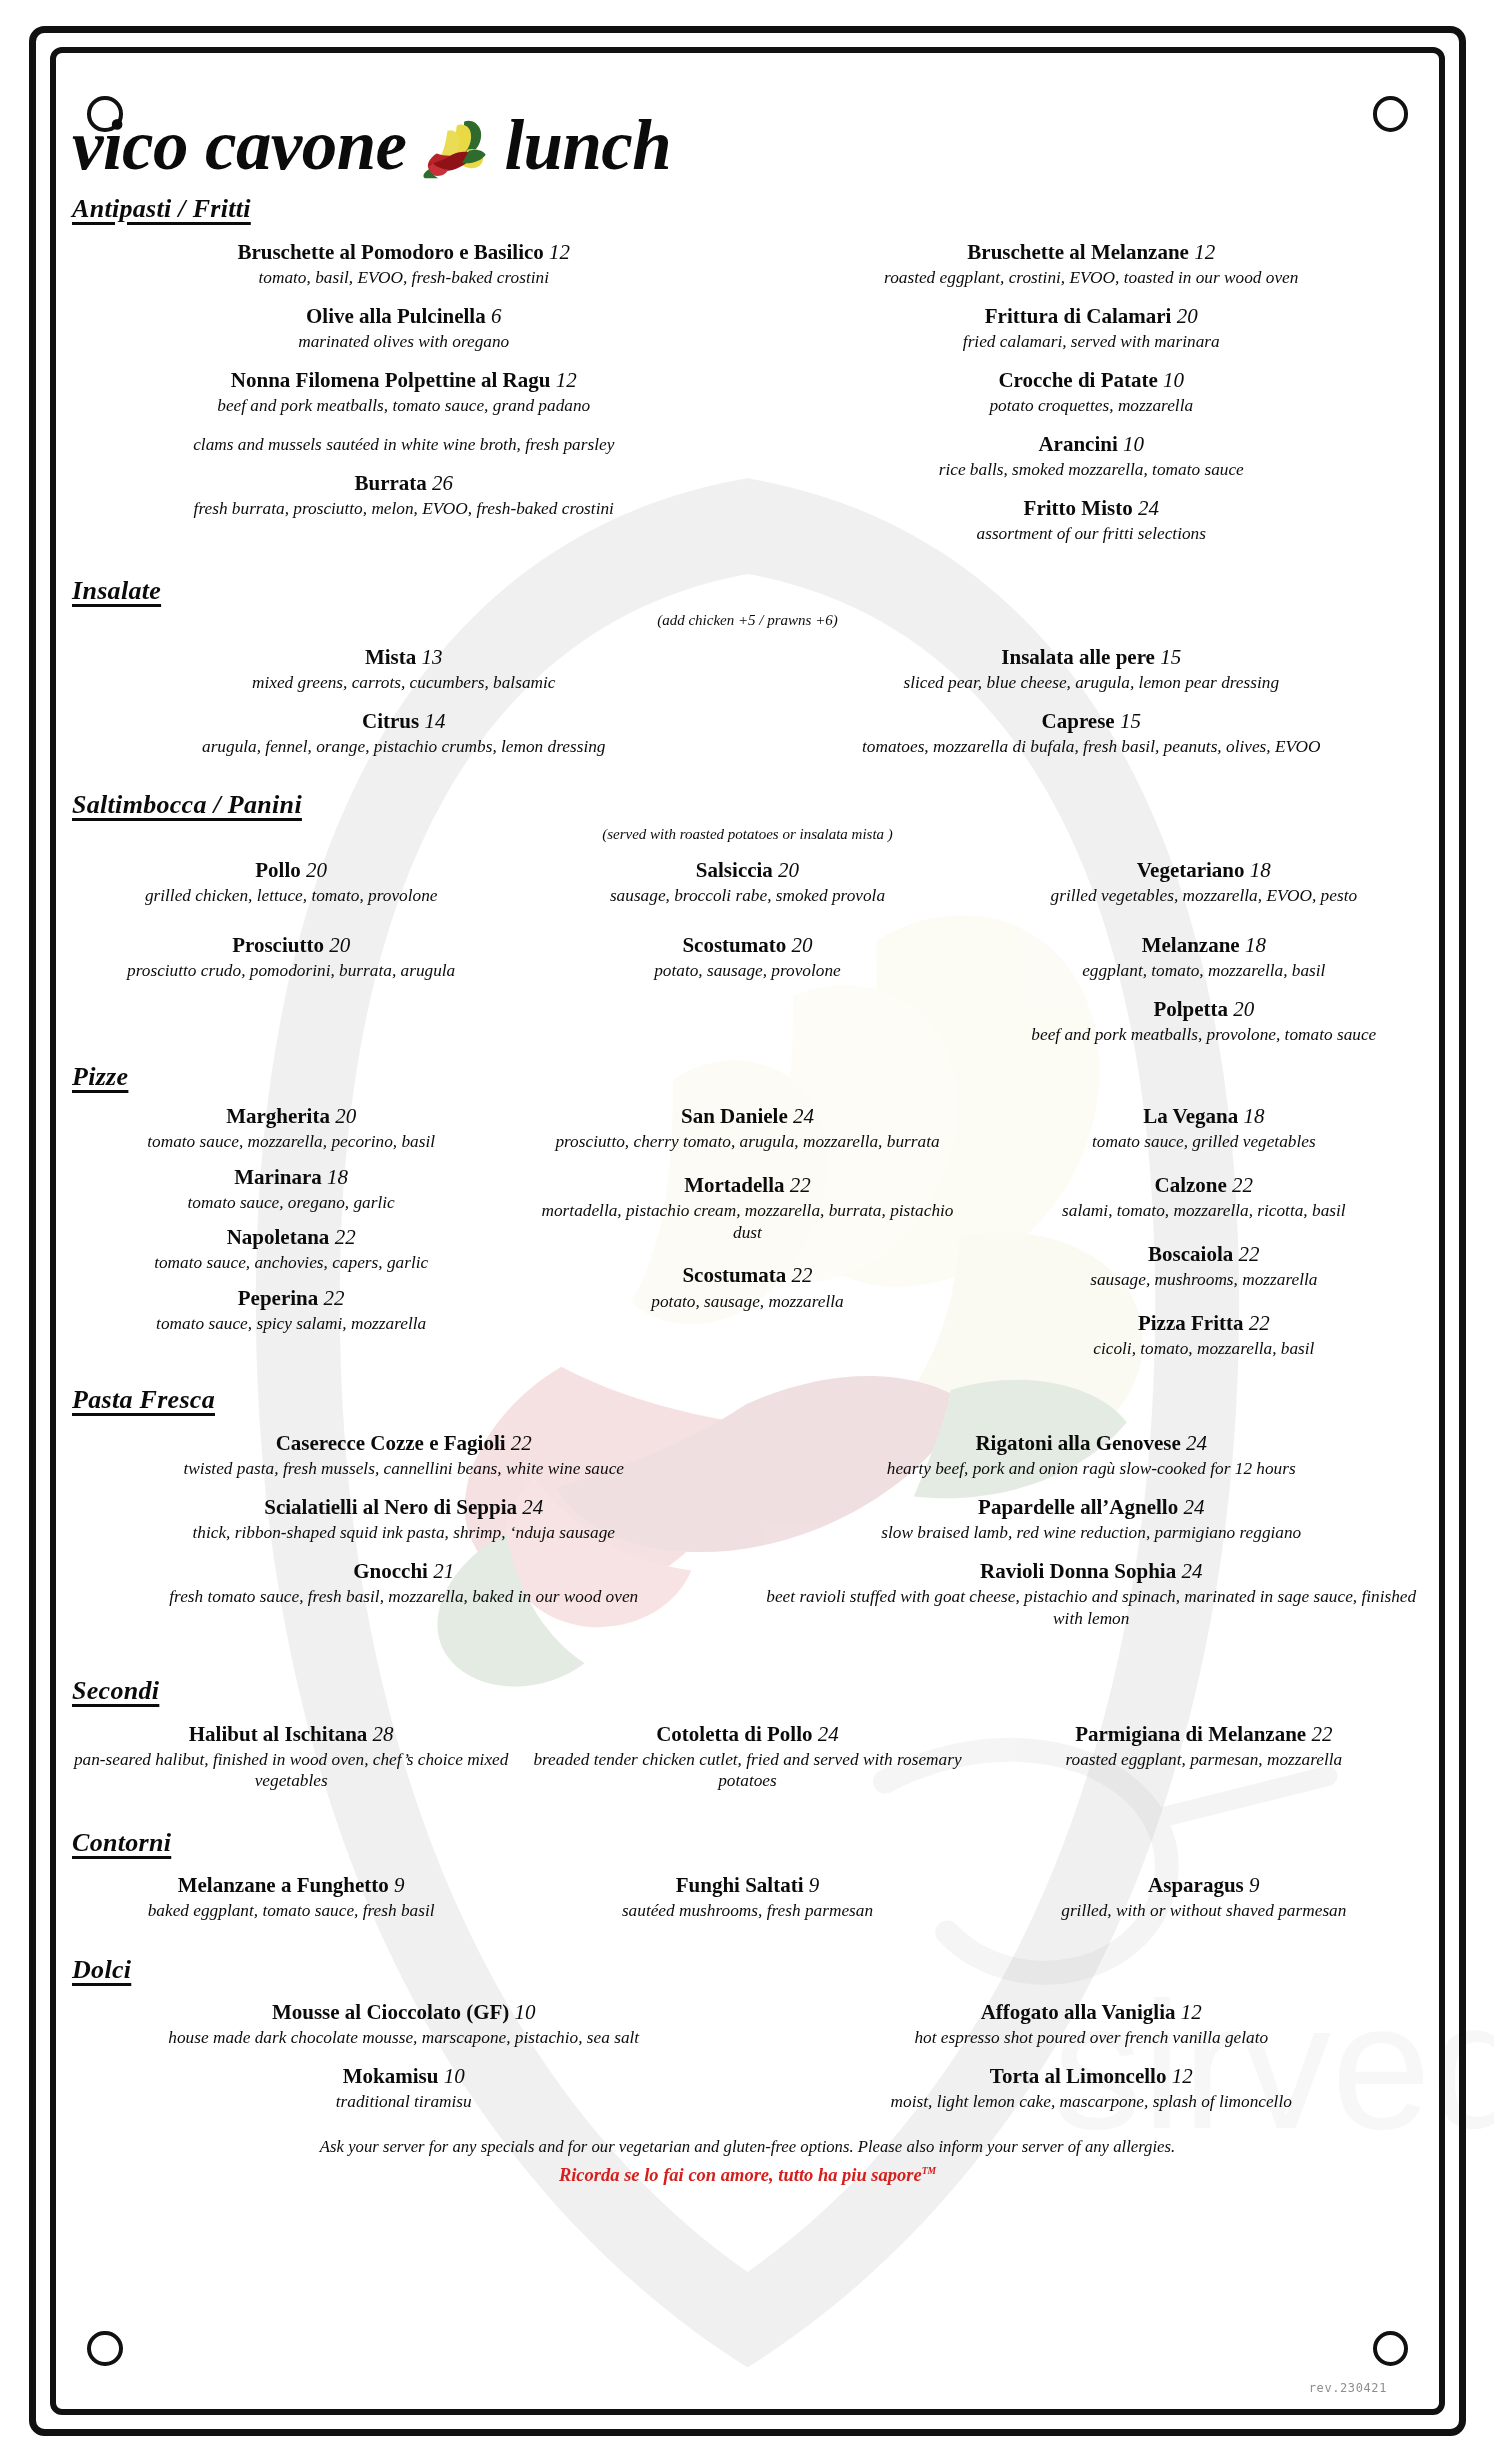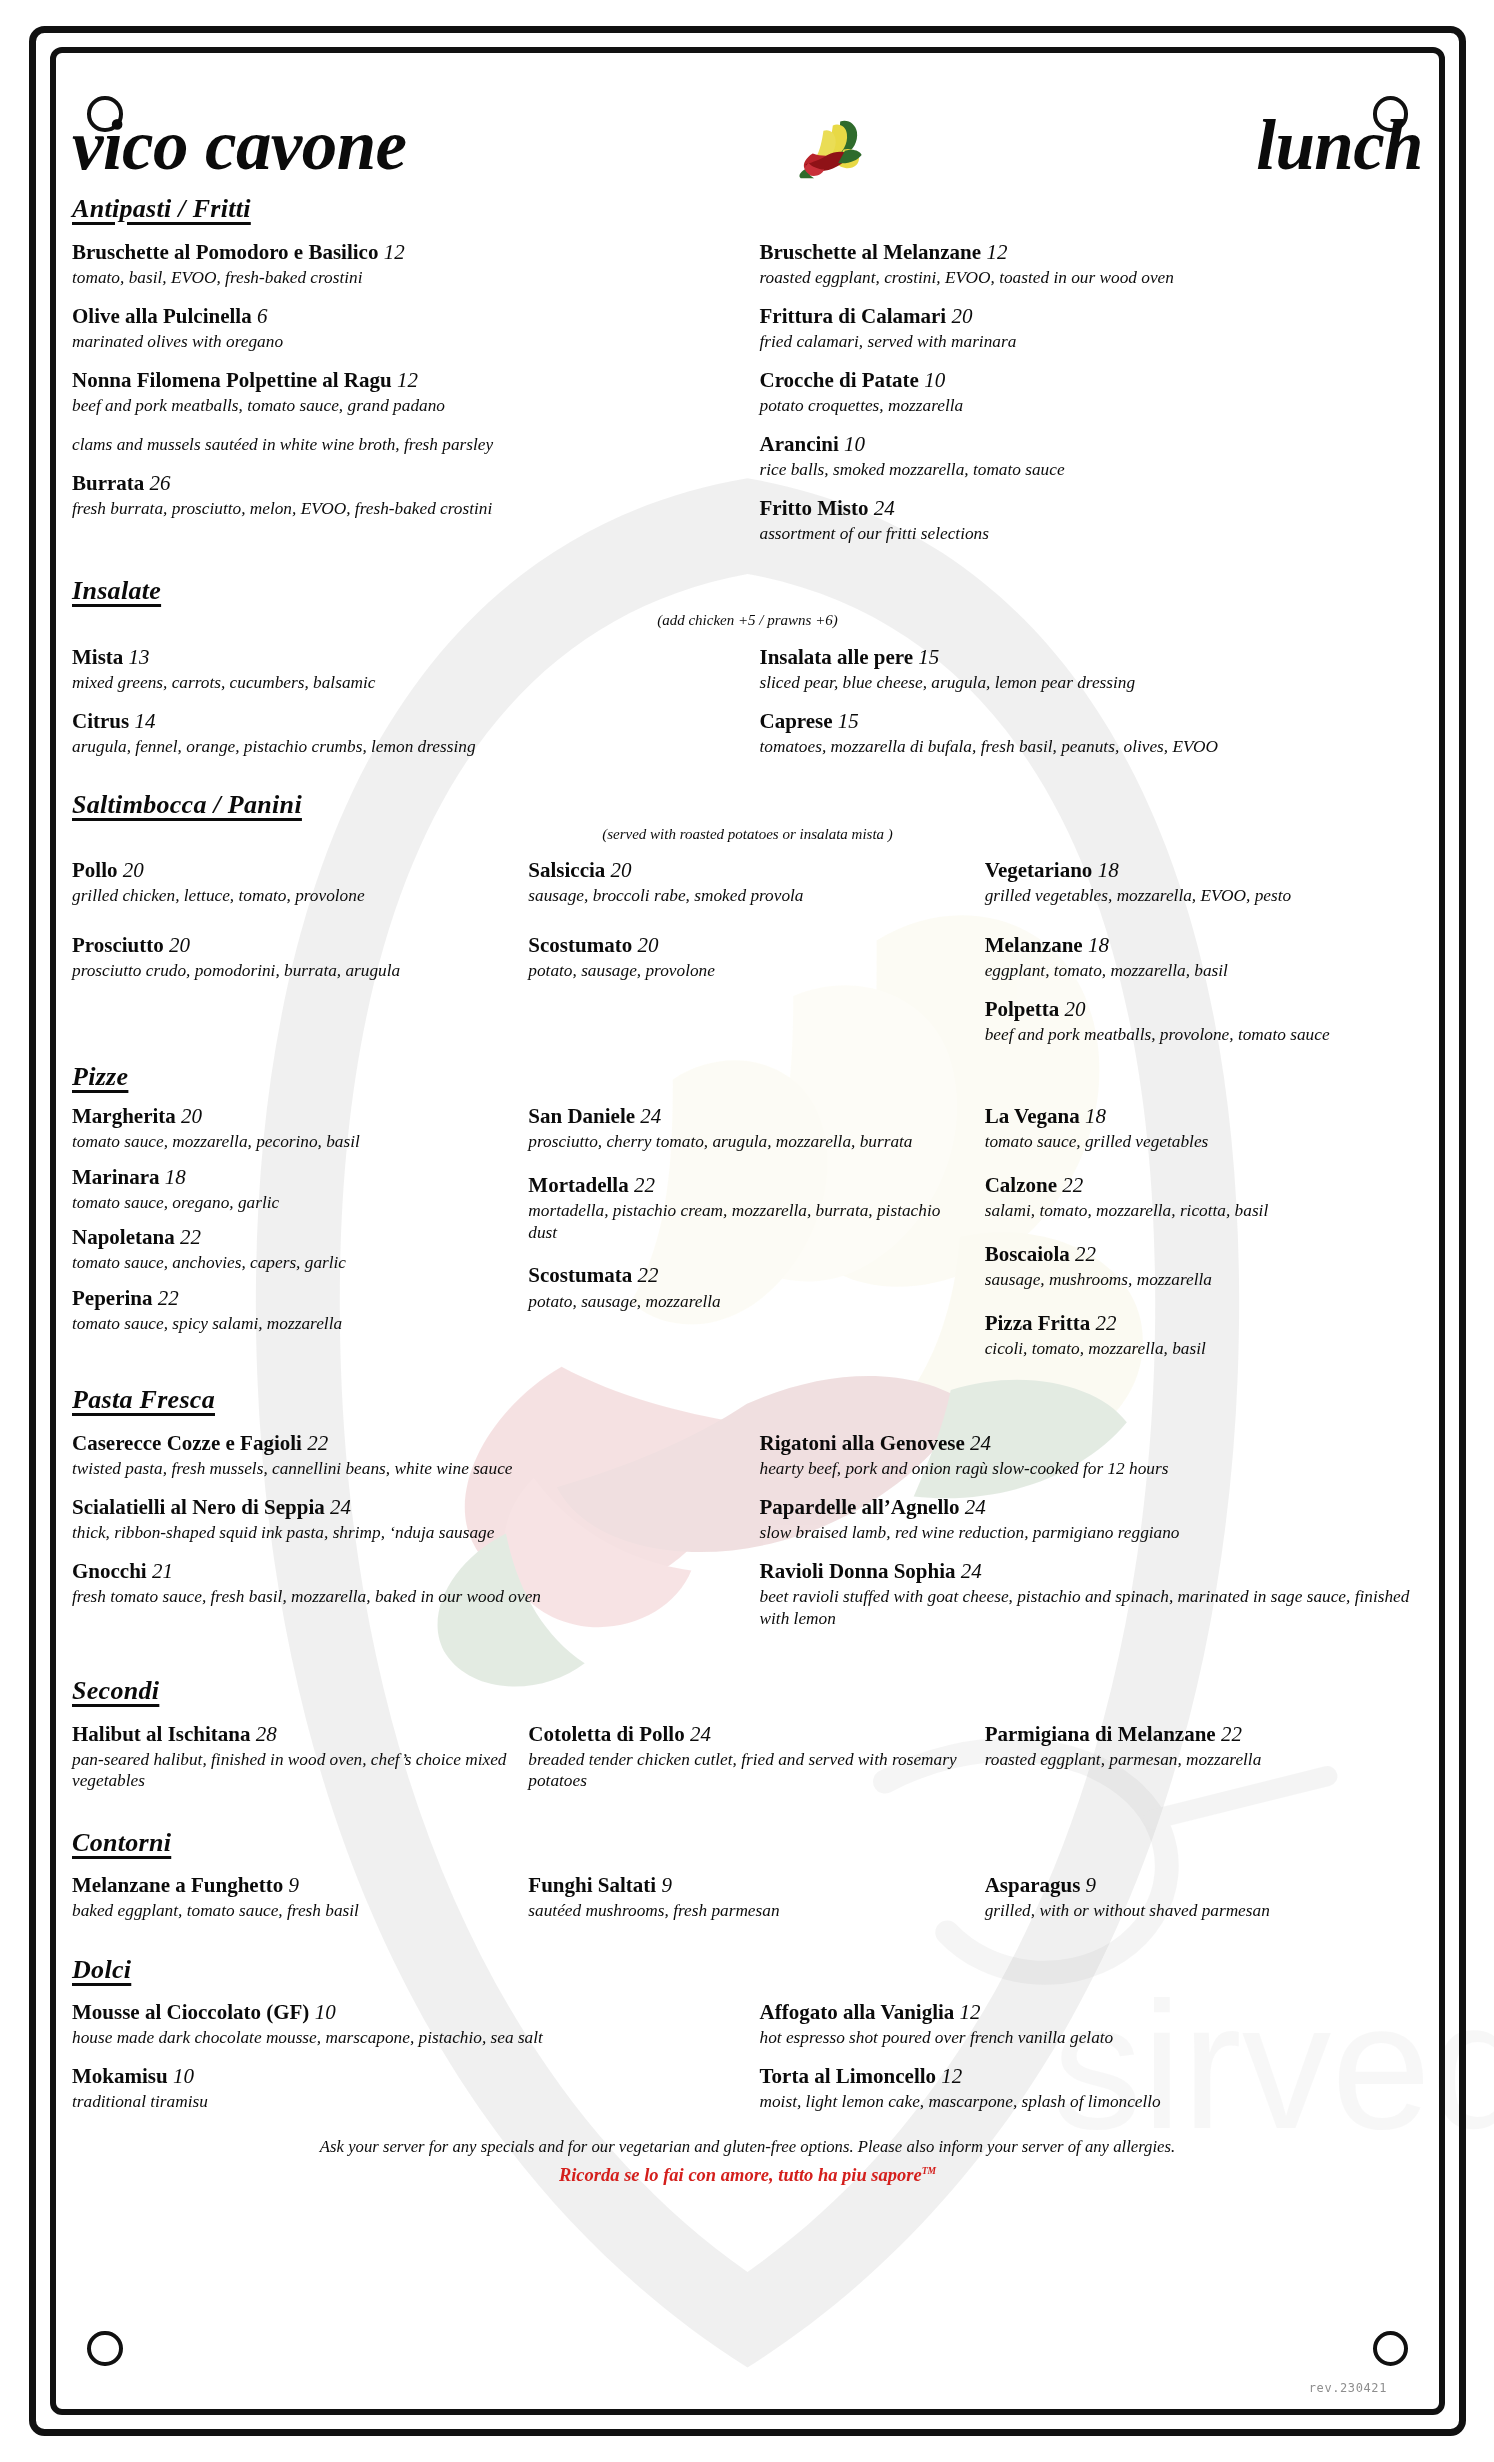--- a/index.html
+++ b/index.html
@@ -17,37 +17,37 @@
   .g-bl{left:87px;bottom:96px;}
   .g-br{right:87px;bottom:96px;}
 
   
   .wm{position:absolute;left:0;top:0;width:1495px;height:2462px;z-index:0;
       pointer-events:none;opacity:1;}
 
   
   .page{position:absolute;left:72px;top:66px;width:1351px;z-index:3;}
 
-  .title-row{display:flex;justify-content:space-between;align-items:center;gap:15.5px;
+  .title-row{display:flex;justify-content:flex-start;align-items:center;gap:15.5px;
      margin-top:44px;margin-bottom:8.4px;}
   .title{font-family:"Liberation Serif", serif;font-style:italic;font-weight:700;
      font-size:71px;letter-spacing:-0.6px;line-height:1;white-space:nowrap;}
   .pepper{width:67px;height:67px;flex:0 0 auto;}
 
   .sect{margin-top:13px;}
   .sect-head{text-align:left;font-weight:700;font-style:italic;font-size:26px;
      text-decoration:underline;text-underline-offset:4.8px;text-decoration-thickness:3px;
      letter-spacing:0.3px;}
   .sect-sub{text-align:center;font-style:italic;font-size:15px;margin-top:6px;}
 
   .grid2{display:grid;grid-template-columns:1fr 1fr;column-gap:24px;}
   .grid3{display:grid;grid-template-columns:1fr 1fr 1fr;column-gap:18px;}
 
   .col{display:flex;flex-direction:column;}
-  .item{text-align:left;margin-top:15.5px;}
+  .item{text-align:center;margin-top:15.5px;}
   .item-name{font-weight:700;font-size:21px;line-height:1.18;}
   .item-name .price{font-weight:400;font-style:italic;}
   .item-desc{font-style:italic;font-size:17.3px;line-height:1.24;margin-top:2.4px;}
 
   .tight .item{margin-top:12px;}
 
   .footnote{text-align:center;font-style:italic;font-size:16.7px;margin-top:24px;}
   .tagline{text-align:center;font-style:italic;font-weight:700;font-size:18.5px;
      color:#d41f1c;margin-top:8.4px;}
   .tagline sup{font-size:9.6px;vertical-align:super;}

